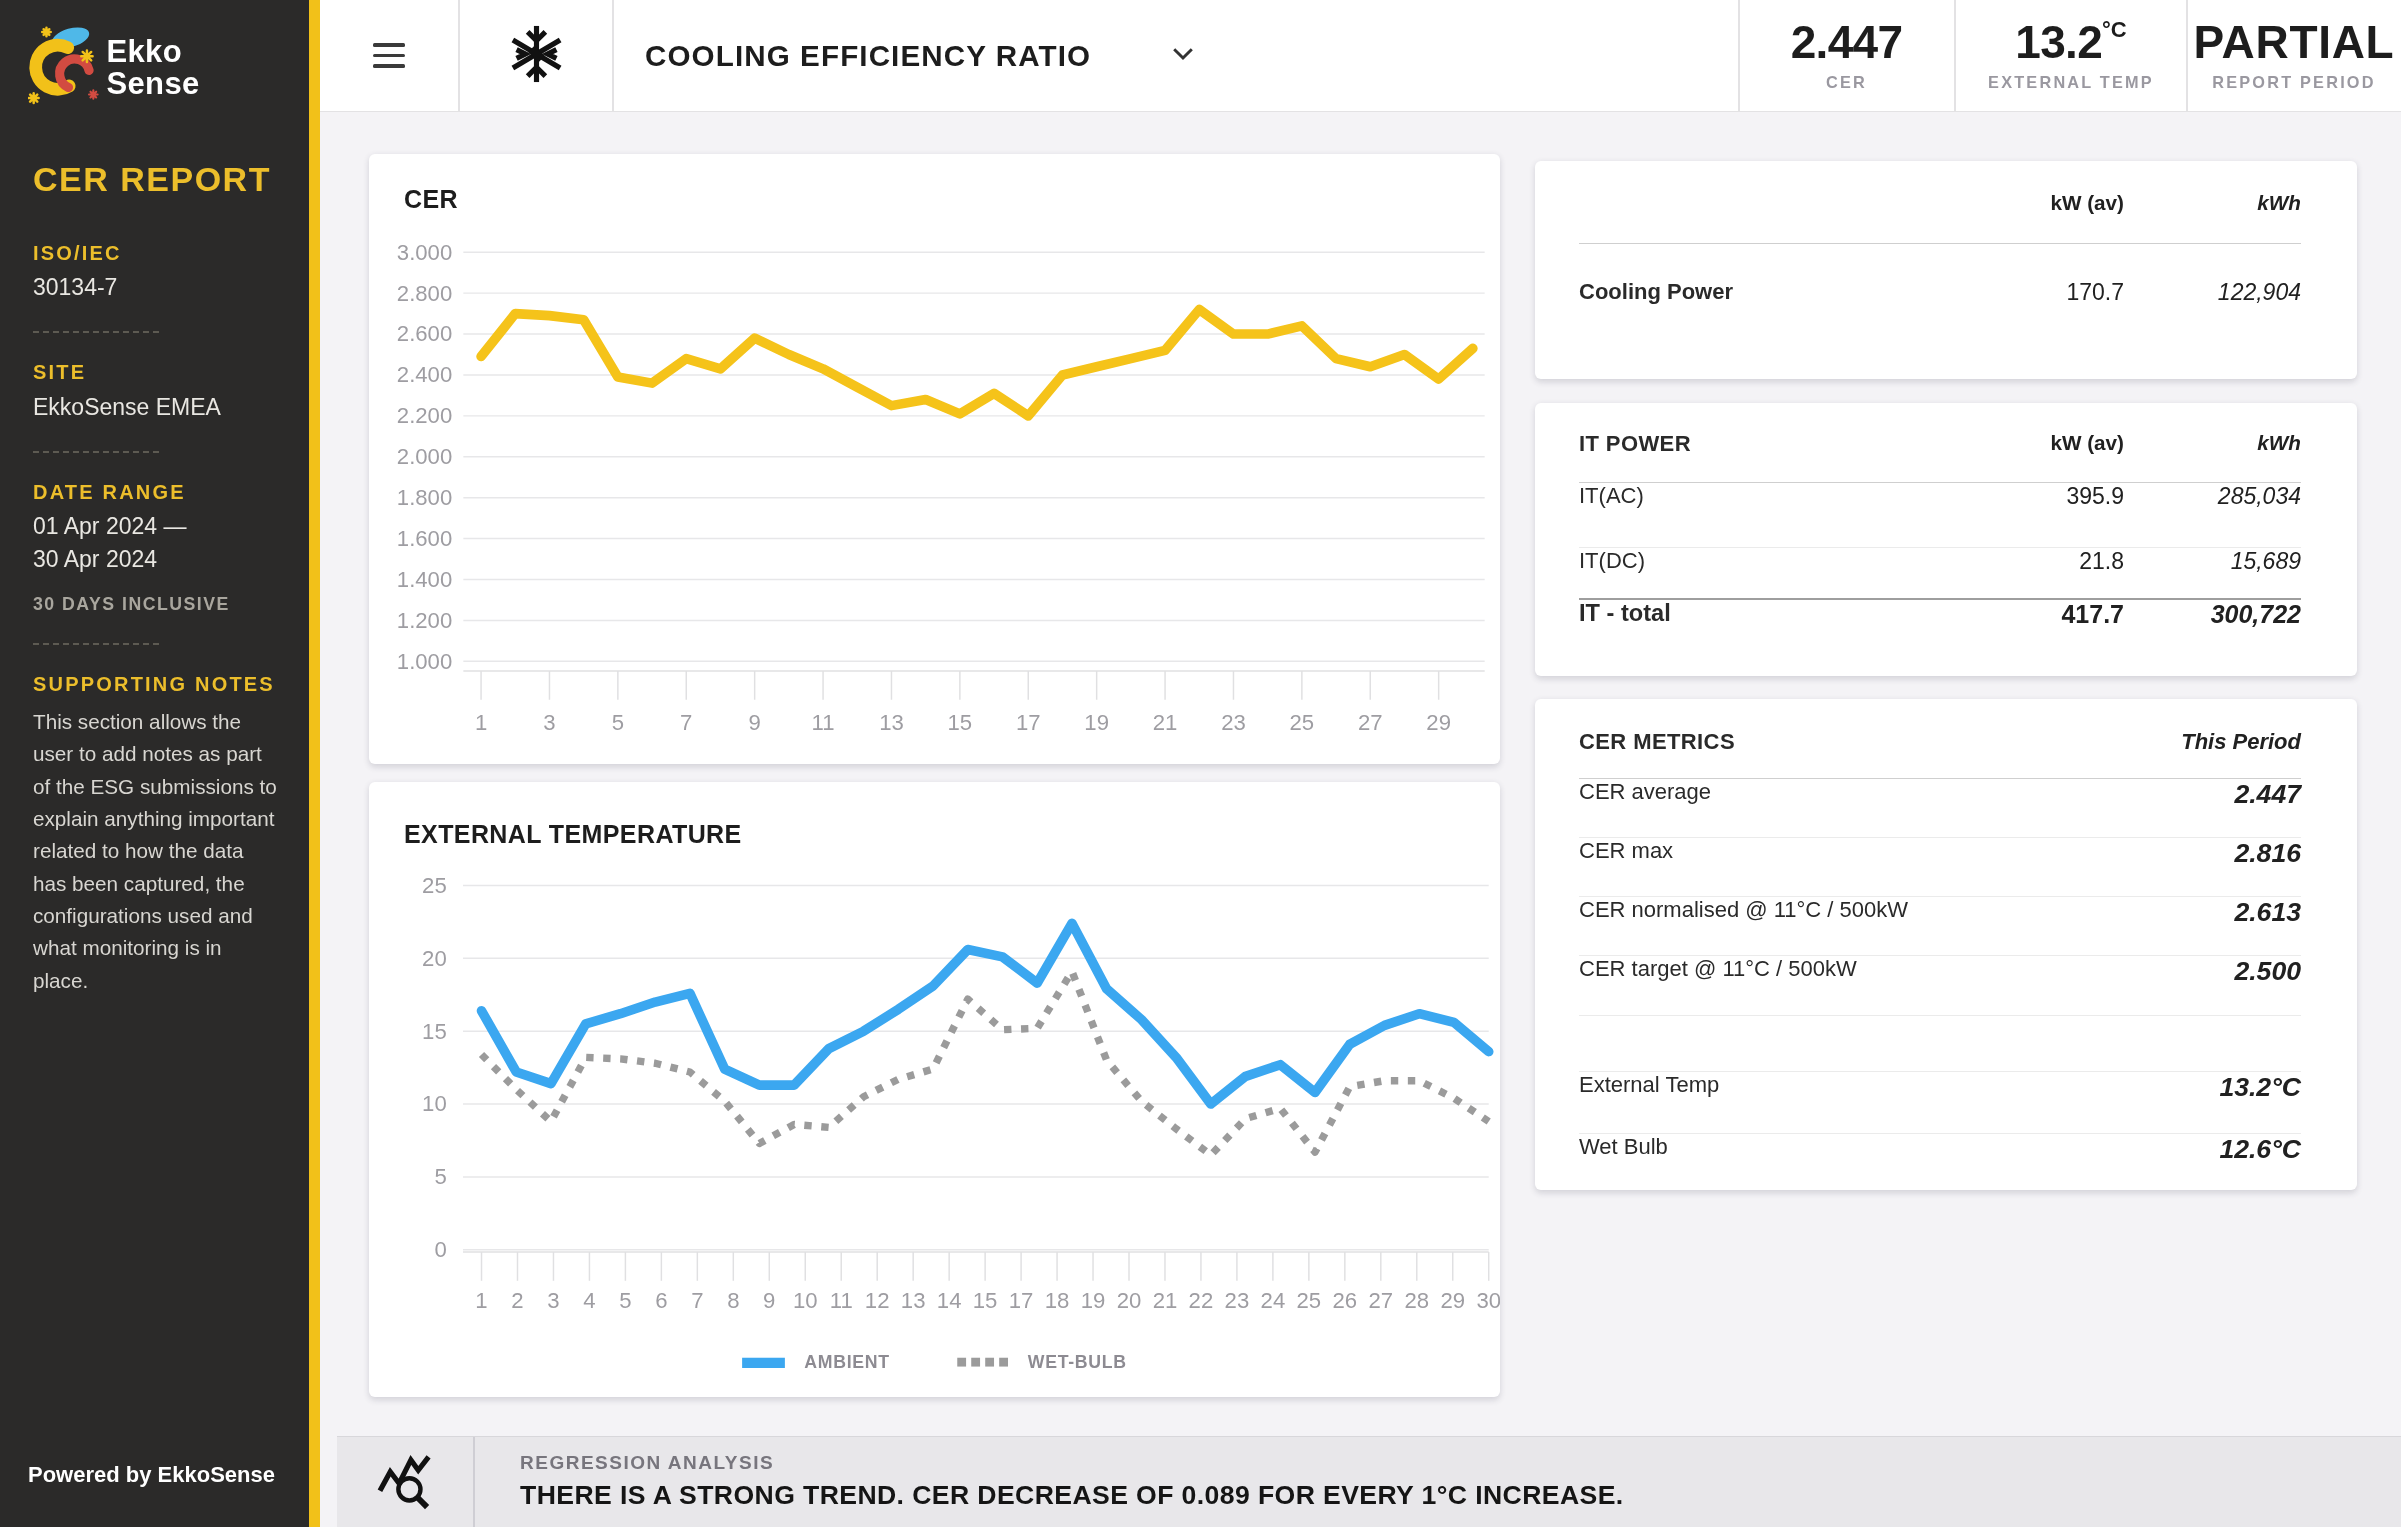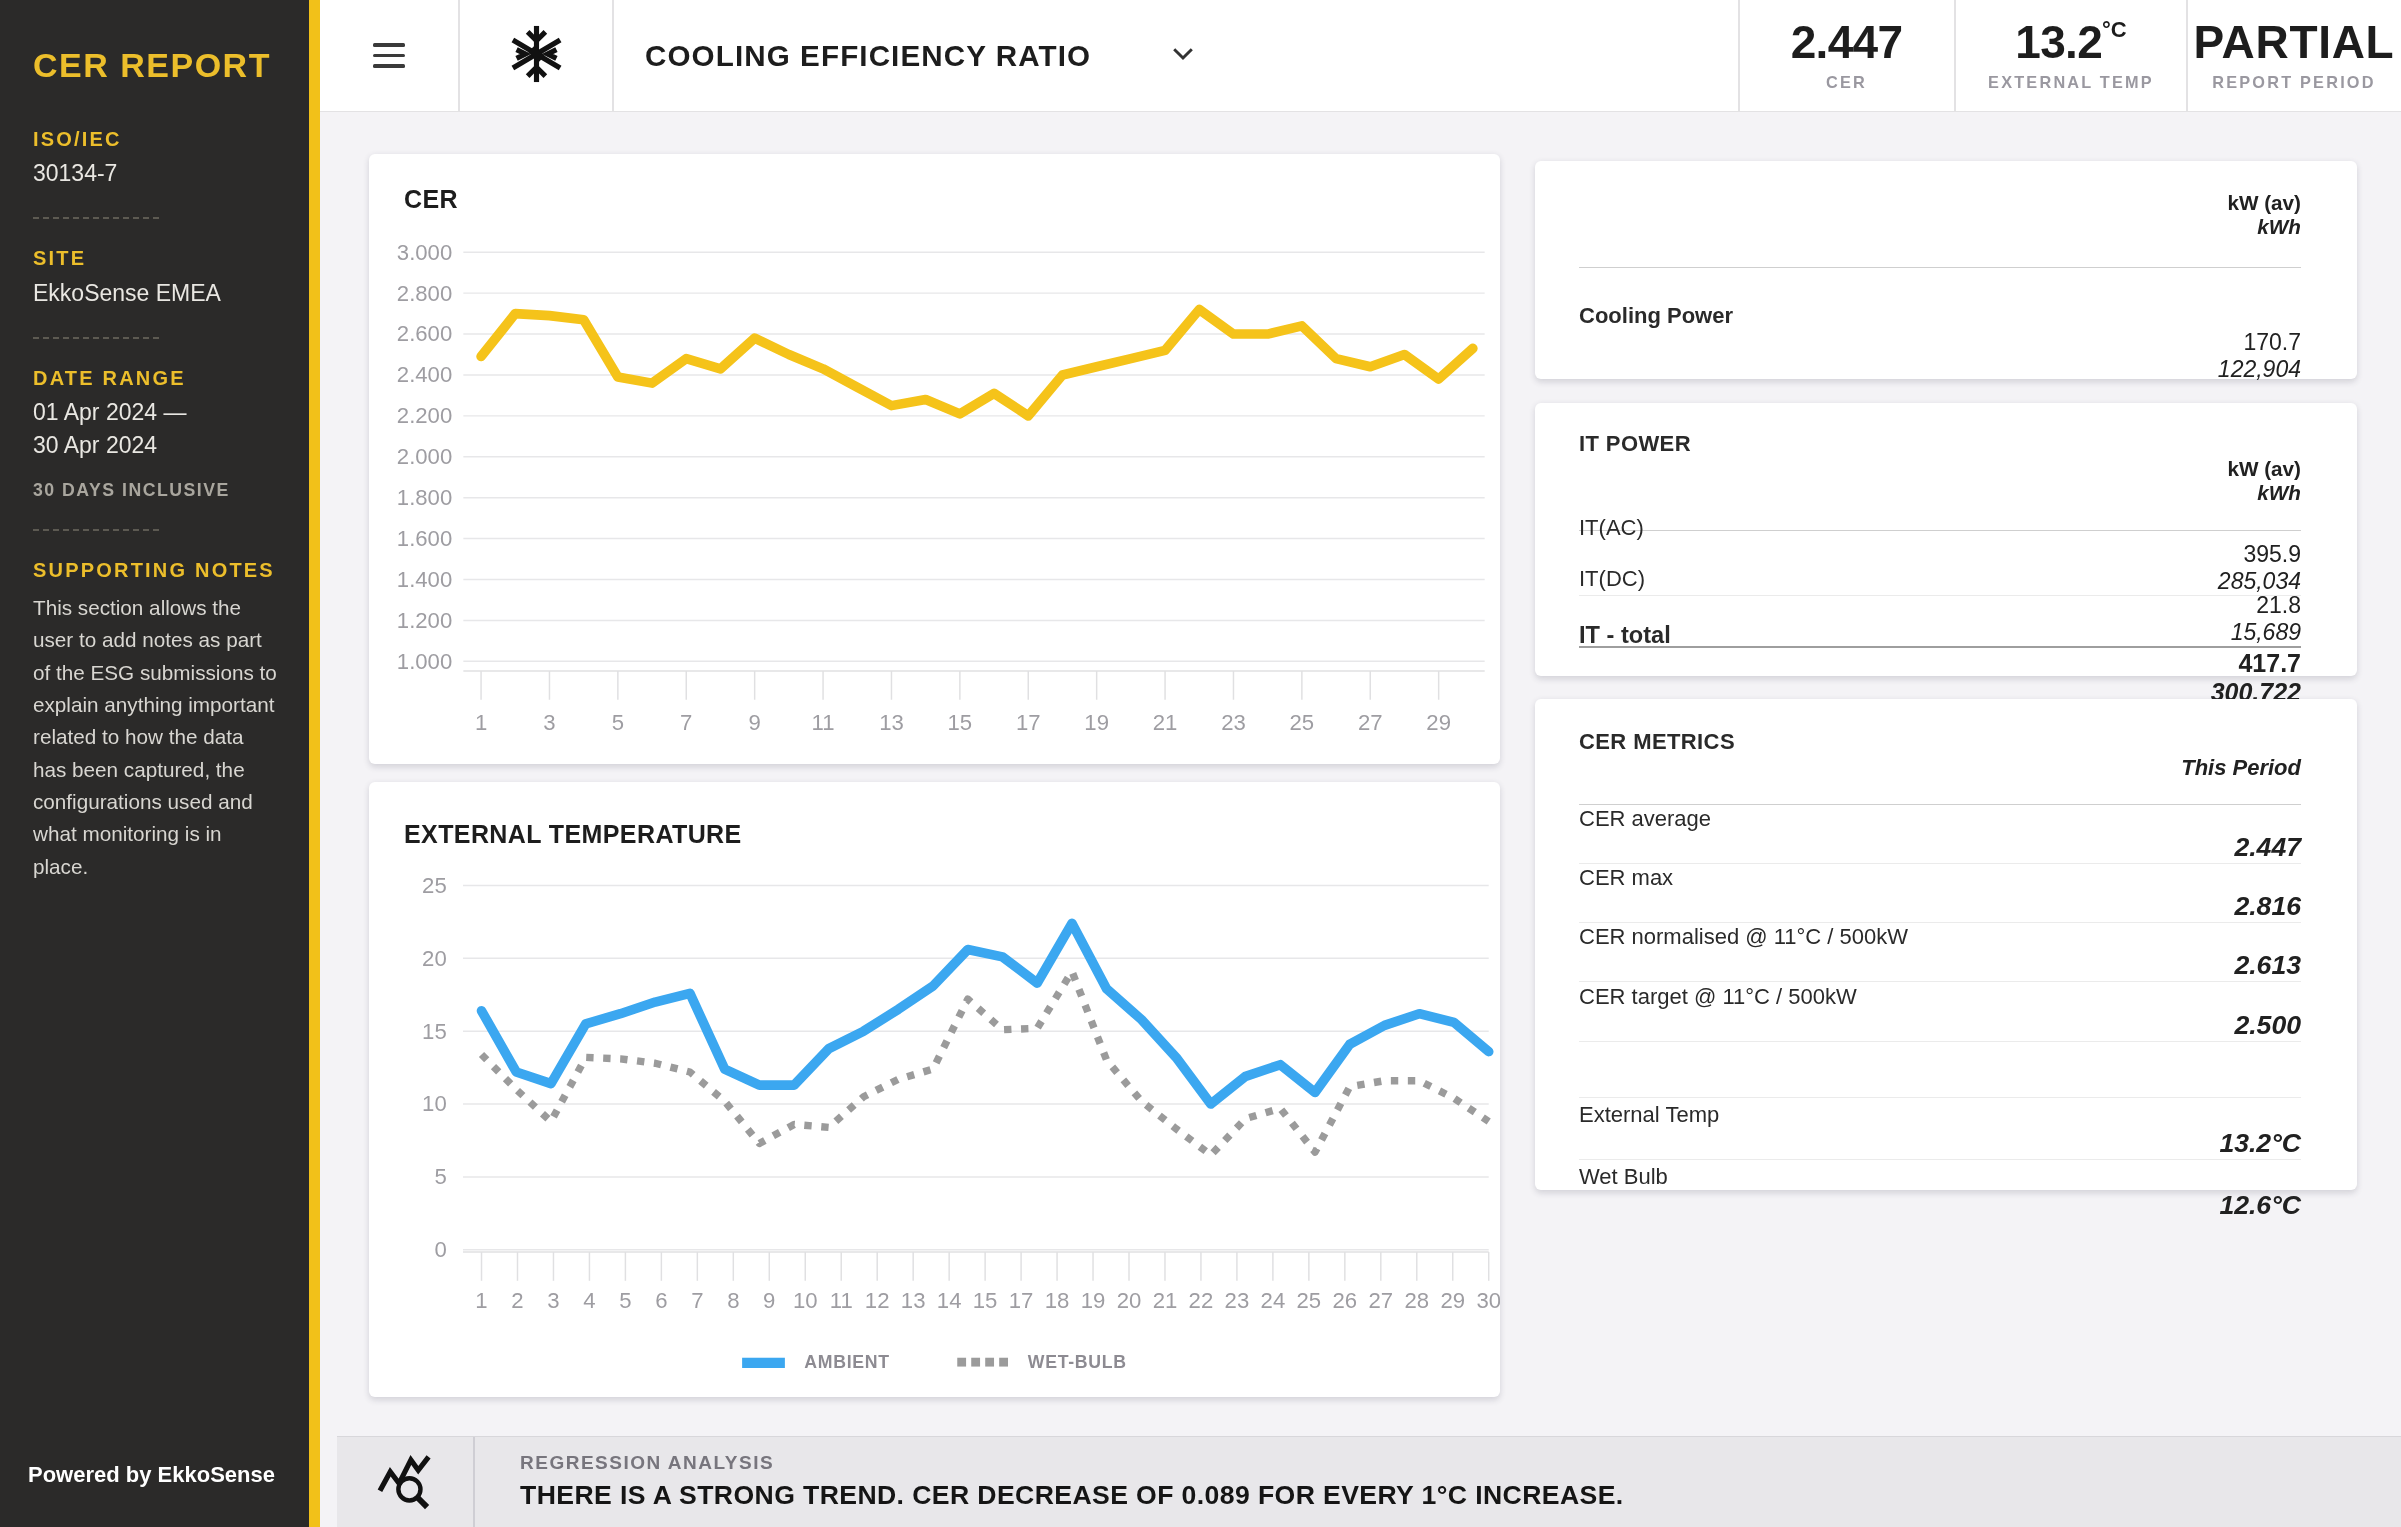--- a/index.html
+++ b/index.html
@@ -32,21 +32,21 @@
   .stat-value { font-size:46px; font-weight:bold; letter-spacing:-0.7px; color:#1d1d1d; line-height:1; }
   .stat-value sup { font-size:22px; vertical-align:20.7px; letter-spacing:0; }
   .stat-label { font-size:16.3px; letter-spacing:2.2px; color:#9a98a0; font-weight:bold; }
 
   
   .card { position:absolute; background:#fff; border-radius:5.9px; box-shadow:0 2.2px 6.7px rgba(40,40,60,.16); }
   .card-title { position:absolute; font-size:25px; font-weight:bold; letter-spacing:0.4px; color:#1d1d1d; }
 
   
   .tbl { position:absolute; left:44px; right:56px; }
-  .trow { display:flex; align-items:flex-end; justify-content:flex-end;flex-direction:column; }
+  .trow { display:flex; align-items:flex-start; justify-content:flex-end; }
   .trow .lbl { margin-right:auto; font-size:22px; color:#2a2a2a; }
   .c1 { width:155px; text-align:right; font-size:23px; }
   .c2 { width:177px; text-align:right; font-size:23px;font-style:italic; }
   .thead .c1, .thead .c2 { font-weight:bold; font-size:20.7px; }
   .thead .lbl { font-weight:bold; font-size:22px; letter-spacing:0.4px; }
   .hr { border-top:1.5px solid #cfcfcf; }
   .hr-light { border-top:1.5px solid #ebebeb; }
   .hr-strong { border-top:2.2px solid #9e9e9e; }
   .bold { font-weight:bold; }
   .metric-val { font-size:26.6px; font-weight:bold; }
@@ -61,20 +61,41 @@
   
   svg text { font-family:"Liberation Sans", sans-serif; }
   .legend { position:absolute; left:0; right:0; display:flex; justify-content:center; gap:67px; align-items:flex-end; }
   .legend-item { display:flex; align-items:center; gap:19px; }
   .legend-label { font-size:17.7px; letter-spacing:0.7px; color:#8d8b92; font-weight:bold; }
 </style>
 </head>
 <body>
 
 <div class="sidebar">
+  <div class="logo-row">
+    <span>
+      <svg width="71" height="89" viewBox="0 0 100 125">
+        <ellipse cx="60" cy="22" rx="27" ry="13" transform="rotate(-16 60 22)" fill="#4fb8e8"></ellipse>
+        <path d="M56,36 A31,31 0 1,0 58,90" stroke="#f2c119" stroke-width="18" fill="none" stroke-linecap="round"></path>
+        <path d="M57,92 A21,21 0 1,1 86,68" stroke="#d24b41" stroke-width="13" fill="none" stroke-linecap="round"></path>
+        <g stroke="#f2c119" stroke-width="3.5" stroke-linecap="round">
+          <path d="M83,40 v16 M75,48 h16 M77,42 l12,12 M89,42 l-12,12"></path>
+          <path d="M8,100 v14 M1,107 h14 M3,102 l10,10 M13,102 l-10,10"></path>
+          <path d="M26,8 v12 M20,14 h12 M22,10 l8,8 M30,10 l-8,8"></path>
+        </g>
+        <g stroke="#d24b41" stroke-width="3" stroke-linecap="round">
+          <path d="M92,96 v12 M86,102 h12 M88,98 l8,8 M96,98 l-8,8"></path>
+        </g>
+      </svg>
+    </span>
+    <div>
+      <div class="logo-word">Ekko</div>
+      <div class="logo-word">Sense</div>
+    </div>
+  </div>
 
   <div class="report-title">CER REPORT</div>
 
   <div class="side-section" style="margin-top:43px;">
     <div class="side-label">ISO/IEC</div>
     <div class="side-value">30134-7</div>
   </div>
 
   <div class="side-divider"></div>
 

